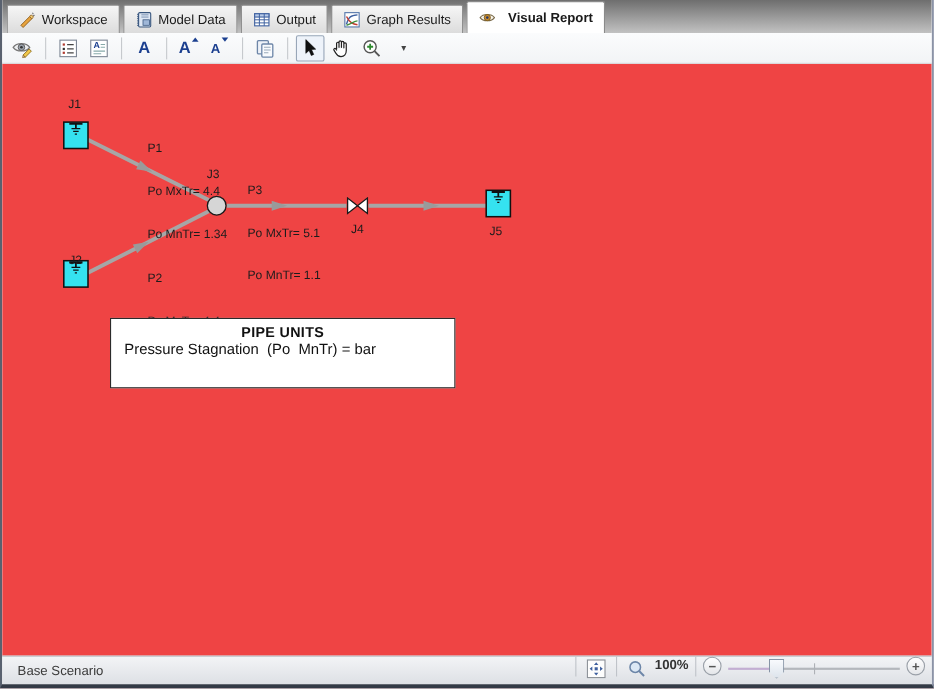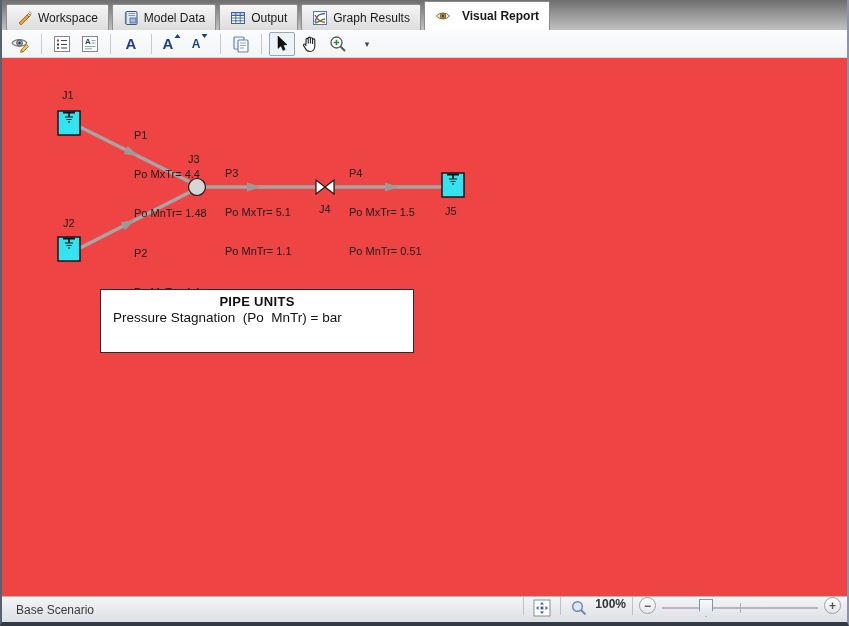--- a/index.html
+++ b/index.html
@@ -236,44 +236,39 @@
       <path d="M10 14 H18 M11.5 16.5 H16.5 M13 19 H15" stroke="#111" stroke-width="1.1"></path>
     </svg>
     <svg class="node" style="left:437px;top:107px;" width="28" height="34" viewBox="0 0 28 34">
       <rect x="3" y="8" width="22" height="24" fill="#35e2f0" stroke="#111" stroke-width="1.4"></rect>
       <path d="M8 9.5 H20" stroke="#111" stroke-width="2"></path>
       <path d="M14 9.5 V14" stroke="#111" stroke-width="1.6"></path>
       <path d="M10 14 H18 M11.5 16.5 H16.5 M13 19 H15" stroke="#111" stroke-width="1.1"></path>
     </svg>
 
     <div class="cnv-label" style="left:60px;top:31px;">J1</div>
-    <div class="cnv-label" style="left:61px;top:159px;">J2</div>
+    <div class="cnv-label" style="left:61px;top:173px;">J2</div>
     <div class="cnv-label" style="left:186px;top:95px;text-align:right;">J3</div>
     <div class="cnv-label" style="left:317px;top:145px;">J4</div>
     <div class="cnv-label" style="left:443px;top:147px;">J5</div>
 
     <div class="pipe-label" style="left:132px;top:45px;">
       <div>P1</div>
       <div>Po MxTr= 4.4</div>
-      <div>Po MnTr= 1.48</div>
+      <div>Po MnTr= 1.34</div>
     </div>
     <div class="pipe-label" style="left:132px;top:163px;">
       <div>P2</div>
       <div>Po MxTr= 4.4</div>
       <div>Po MnTr= 1.00</div>
     </div>
     <div class="pipe-label" style="left:223px;top:83px;">
       <div>P3</div>
       <div>Po MxTr= 5.1</div>
       <div>Po MnTr= 1.1</div>
-    </div>
-    <div class="pipe-label" style="left:347px;top:83px;">
-      <div>P4</div>
-      <div>Po MxTr= 1.5</div>
-      <div>Po MnTr= 0.51</div>
     </div>
 
     <div class="legend-box">
       <div class="legend-title">PIPE UNITS</div>
       <div class="legend-line">Pressure Stagnation  (Po  MnTr) = bar</div>
     </div>
   </div>
 
   <div class="statusbar">
     <span class="sb-left">Base Scenario</span>

